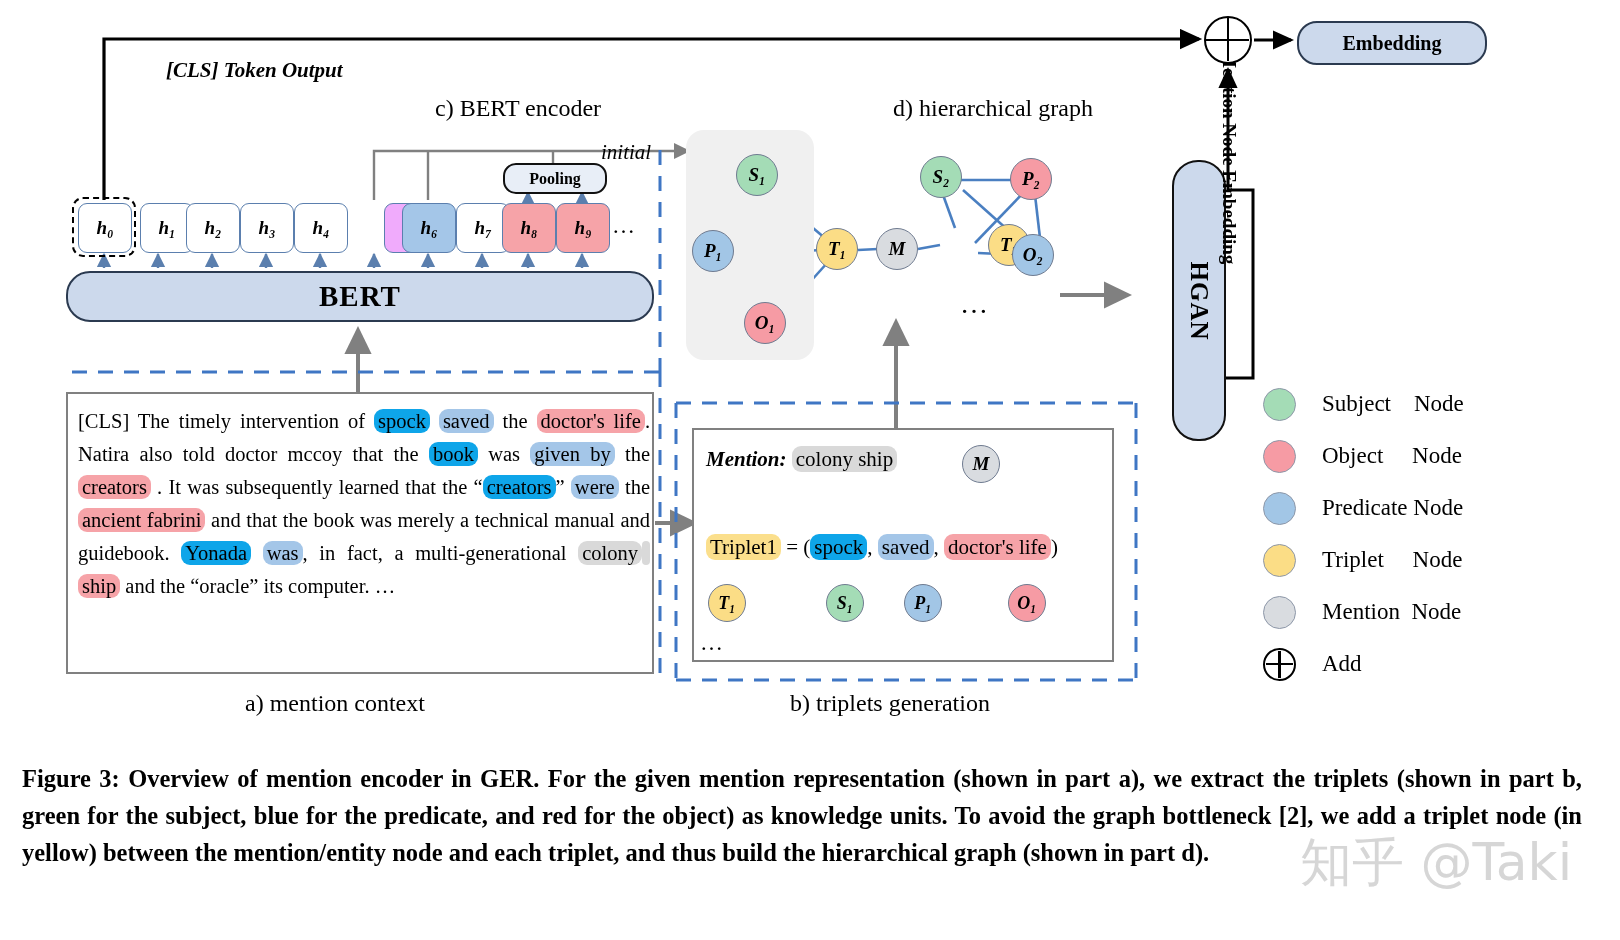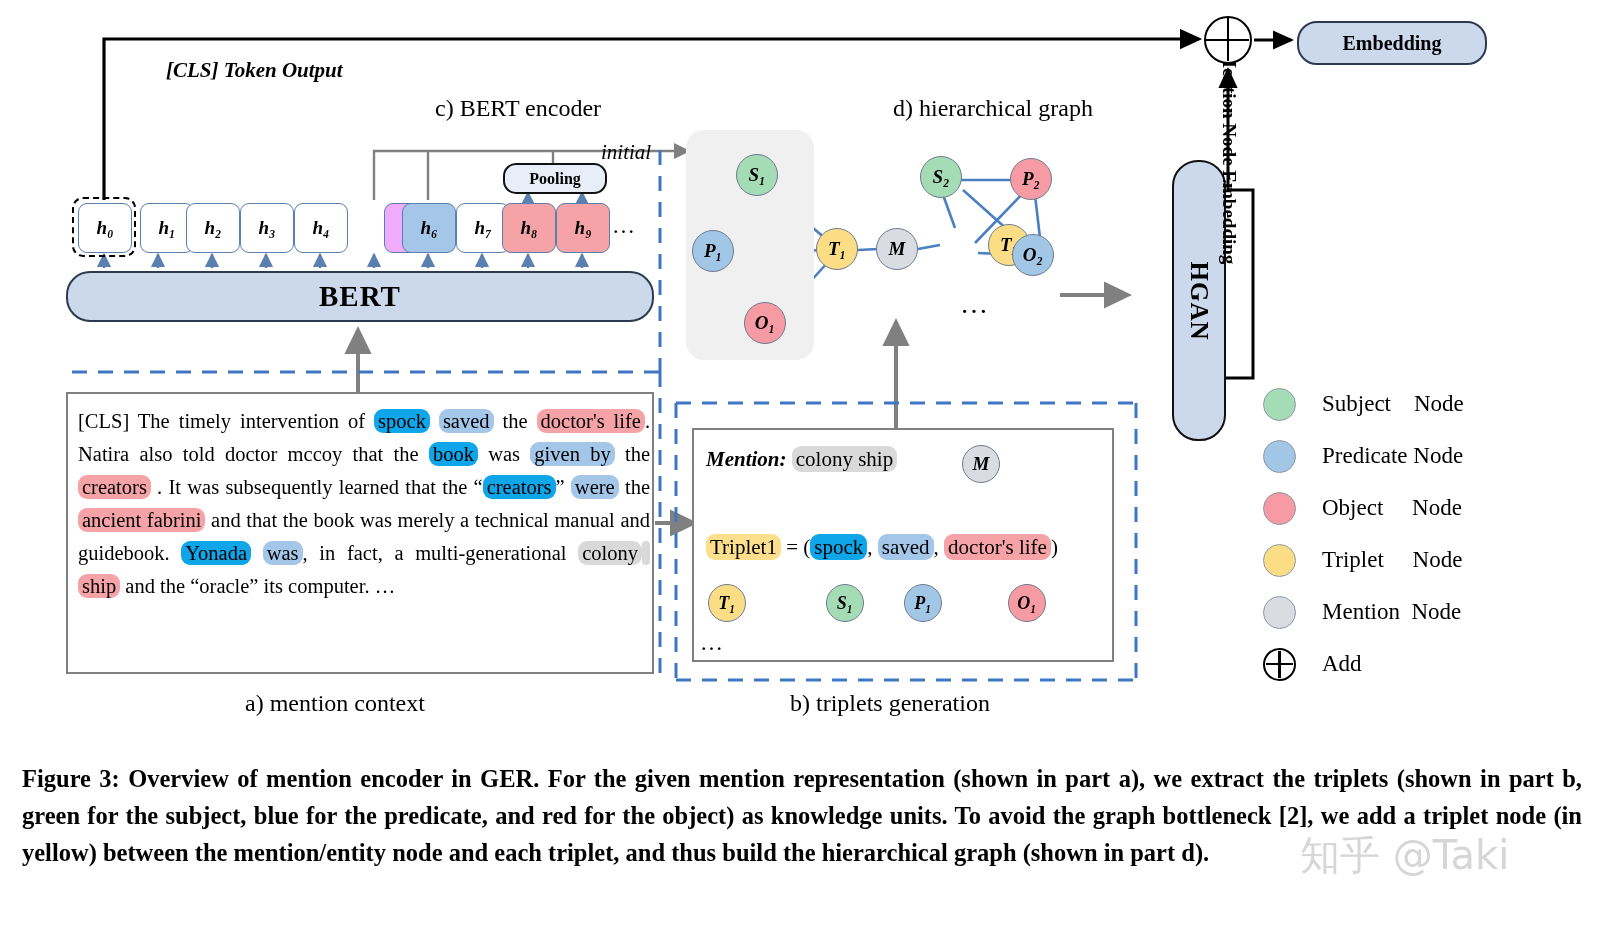--- a/index.html
+++ b/index.html
@@ -121,21 +121,21 @@
   .caption{
     position:absolute;left:22px;top:760px;width:1560px;
     font-weight:bold;font-size:24.5px;line-height:37px;text-align:justify;
   }
   .vlabel{
     position:absolute;left:1240px;top:50px;
     font-weight:bold;font-size:19px;white-space:nowrap;
     transform-origin:left top;transform:rotate(90deg);
   }
   .watermark{
-    position:absolute;left:1300px;top:828px;font-size:40px;color:#cfcfcf;
+    position:absolute;left:1300px;top:828px;font-size:52px;color:#cfcfcf;
     font-family:"DejaVu Sans", sans-serif;white-space:nowrap;z-index:2;opacity:.85;
   }
   .initial{position:absolute;left:601px;top:140px;font-style:italic;font-size:21px;}
   .dots{position:absolute;font-size:23px;letter-spacing:2px;}
   svg.ovl{position:absolute;left:0;top:0;width:1620px;height:940px;pointer-events:none;}
 </style>
 </head>
 <body>
 
 <div id="stage">
@@ -282,28 +282,28 @@
       <span>HGAN</span>
     </div>
   <div class="vlabel">Mention Node Embedding</div>
 
   <div class="legend">
     <div class="legrow">
       <div class="legdot" style="background:#a4dcb6;"></div>
       <div class="leglabel">Subject    Node</div>
     </div>
     <div class="legrow">
+      <div class="legdot" style="background:#f69ba4;"></div>
+      <div class="leglabel">Object     Node</div>
+    </div>
+    <div class="legrow">
       <div class="legdot" style="background:#a2c6e6;"></div>
       <div class="leglabel">Predicate Node</div>
     </div>
     <div class="legrow">
-      <div class="legdot" style="background:#f69ba4;"></div>
-      <div class="leglabel">Object     Node</div>
-    </div>
-    <div class="legrow">
       <div class="legdot" style="background:#fbdd86;"></div>
       <div class="leglabel">Triplet     Node</div>
     </div>
     <div class="legrow">
       <div class="legdot" style="background:#d9dce0;"></div>
       <div class="leglabel">Mention  Node</div>
     </div>
     <div class="legrow">
       <div class="plus-legend"></div>
       <div class="leglabel">Add</div>

